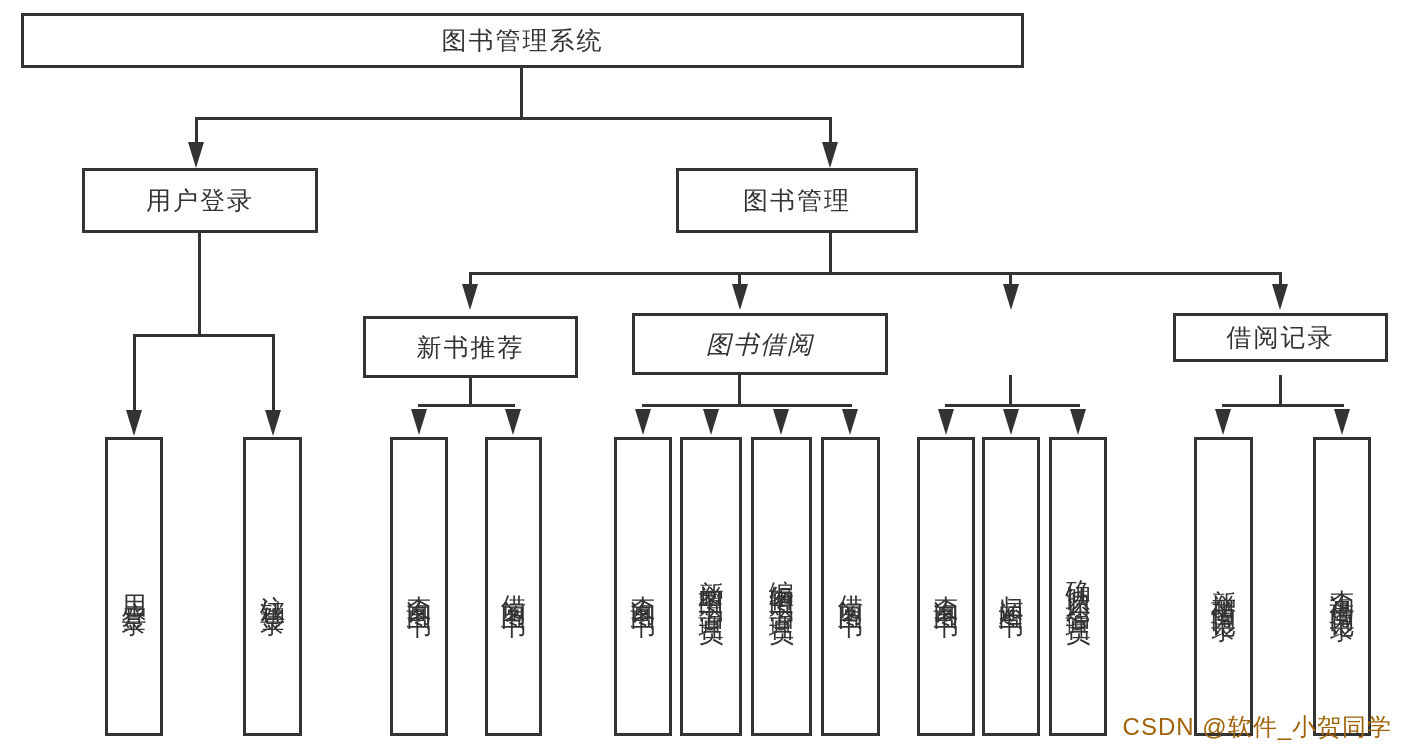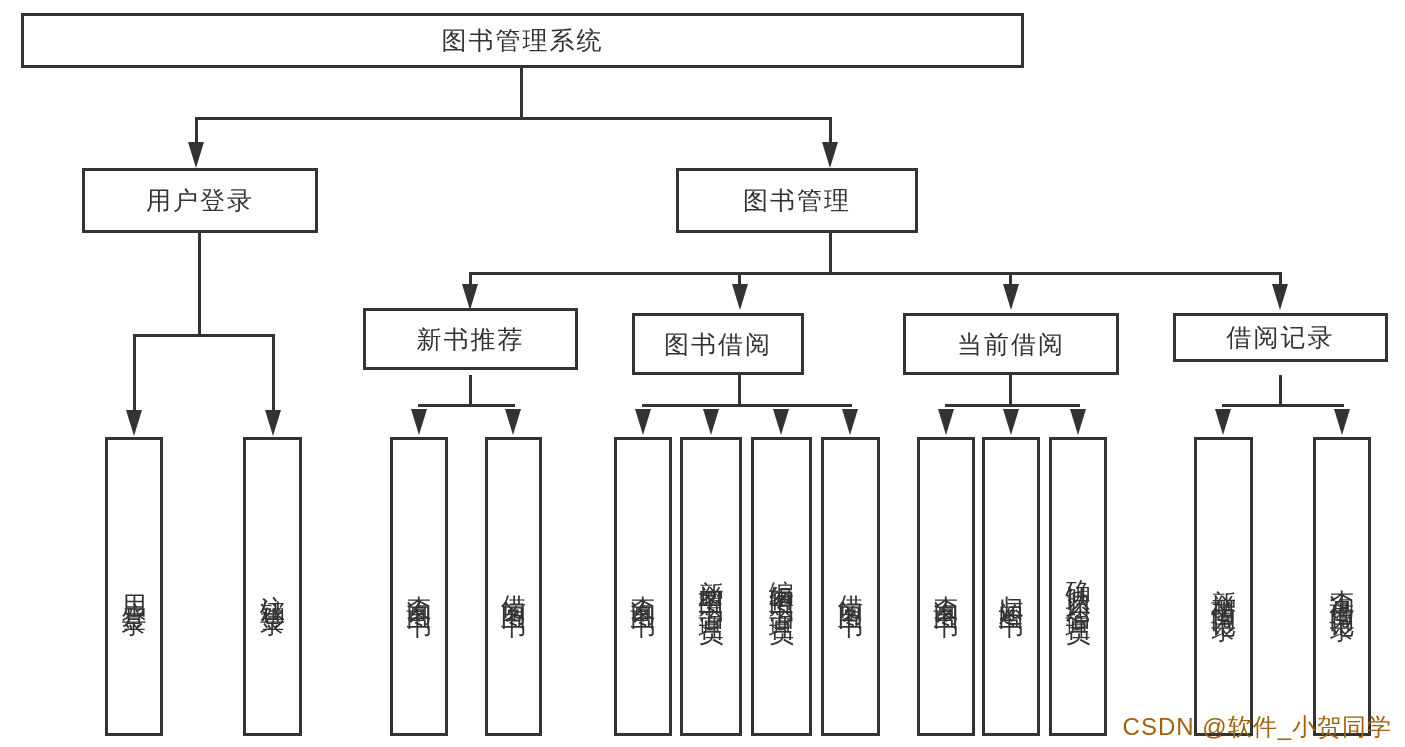--- a/index.html
+++ b/index.html
@@ -42,22 +42,22 @@
     text-orientation: mixed;
     letter-spacing:6px;
     font-size:25px;
     line-height:1;
     white-space:nowrap;
   }
   
   #n-root   { left:21px;   top:13px;  width:1003px; height:55px; }
   #n-login  { left:82px;   top:168px; width:236px;  height:65px; }
   #n-mgmt   { left:676px;  top:168px; width:242px;  height:65px; }
-  #n-newbook{ left:363px;  top:308px; width:215px;  height:62px; }
-  #n-borrow { left:632px;  top:313px; width:172px;  height:62px; }
+  #n-newbook{ left:363px;  top:316px; width:215px;  height:62px; }
+  #n-borrow { left:632px;  top:313px; width:256px;  height:62px;font-style:italic; }
   #n-current{ left:903px;  top:313px; width:216px;  height:62px; }
   #n-record { left:1173px; top:313px; width:215px;  height:49px; }
   .leaf { top:437px; height:299px; }
   #lf-ulogin { left:105px;  width:58px; }
   #lf-logout { left:243px;  width:59px; }
   #lf-qb1    { left:390px;  width:58px; }
   #lf-bb1    { left:485px;  width:57px; }
   #lf-qb2    { left:614px;  width:58px; }
   #lf-addbk  { left:680px;  width:62px; }
   #lf-editbk { left:751px;  width:61px; }
@@ -140,23 +140,20 @@
   <div class="node" id="n-mgmt">
     <span class="lbl">图书管理</span>
   </div>
 
   <div class="node" id="n-newbook">
     <span class="lbl">新书推荐</span>
   </div>
   <div class="node" id="n-borrow">
     <span class="lbl">图书借阅</span>
   </div>
-  <div class="node" id="n-current">
-    <span class="lbl">当前借阅</span>
-  </div>
   <div class="node" id="n-record">
     <span class="lbl">借阅记录</span>
   </div>
 
   <div class="node leaf" id="lf-ulogin">
     <span class="lbl">用户登录</span>
   </div>
   <div class="node leaf" id="lf-logout">
     <span class="lbl">注销登录</span>
   </div>

